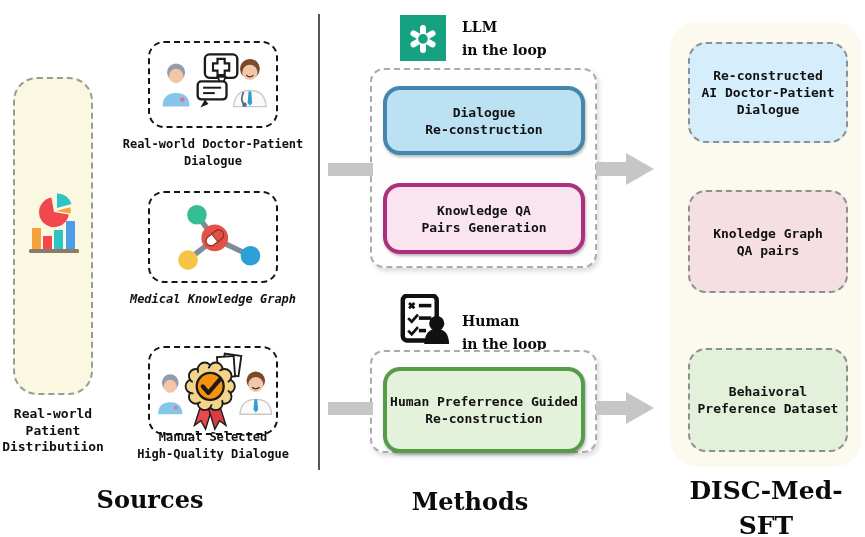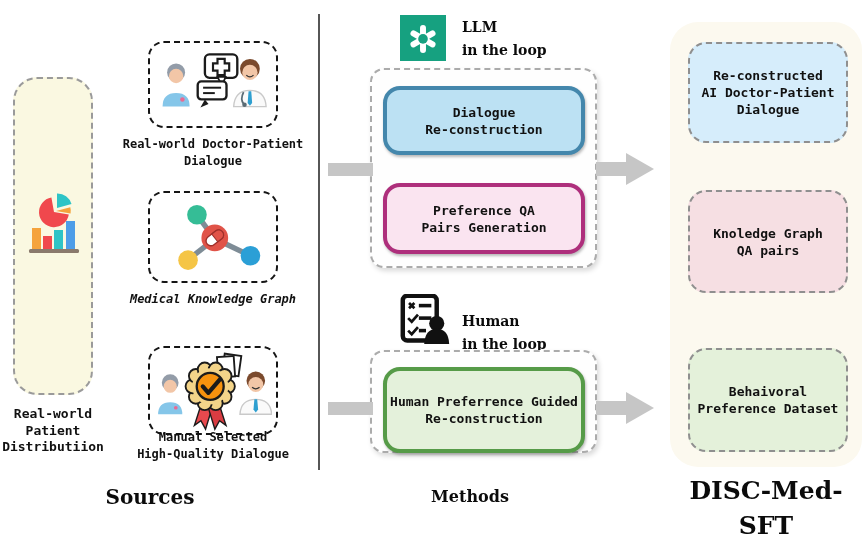--- a/index.html
+++ b/index.html
@@ -24,23 +24,23 @@
   .src-box1 { top:41px;  height:87px; }
   .src-box2 { top:191px; height:92px; }
   .src-box3 { top:346px; height:89px; }
   .src-label { position:absolute; left:113px; width:200px;
                font-size:12px; line-height:16.5px; }
   .src-label1 { top:136px; }
   .src-label2 { top:291px;font-style:italic; }
   .src-label3 { top:429px; }
 
   .heading-sources { position:absolute; left:55px; top:485px; width:190px;
-                     font-size:20px; text-align:center; }
+                     font-size:24px; text-align:center; }
   .heading-methods { position:absolute; left:375px; top:487px; width:190px;
-                     font-size:16px; text-align:center; }
+                     font-size:24px; text-align:center; }
   .heading-dataset { position:absolute; left:668px; top:473px; width:196px;
                      font-size:25px; line-height:35px; text-align:center; }
 
   .divider { position:absolute; left:318px; top:14px; width:1.5px; height:456px;
              background:#565656; }
 
   
   .openai-badge { position:absolute; left:400px; top:15px; width:46px; height:46px;
                   background:#16A180; display:flex; align-items:center; justify-content:center; }
   .loop-title { position:absolute; width:130px; font-size:14px; line-height:23px; }
@@ -214,21 +214,21 @@
         </g>
         <circle cx="24" cy="25" r="5.5" fill="#16A180"></circle>
       </svg>
     </div>
     <div class="loop-title llm-title serif">LLM
 in the loop</div>
 
     <div class="method-group method-group1">
       <div class="step step-blue mono">Dialogue
 Re-construction</div>
-      <div class="step step-pink mono">Preference QA
+      <div class="step step-pink mono">Knowledge QA
 Pairs Generation</div>
     </div>
 
     <div class="human-icon">
       <svg width="52" height="50" viewBox="0 0 58 56">
         <rect x="3" y="2" width="38" height="50" rx="5" fill="#fff" stroke="#111" stroke-width="5"></rect>
         <path d="M10,10 l6,6 M16,10 l-6,6" stroke="#111" stroke-width="3"></path>
         <rect x="21" y="11" width="14" height="4" fill="#111"></rect>
         <path d="M9,27 l4,4 l7,-8" stroke="#111" stroke-width="3" fill="none"></path>
         <rect x="21" y="25" width="14" height="4" fill="#111"></rect>

